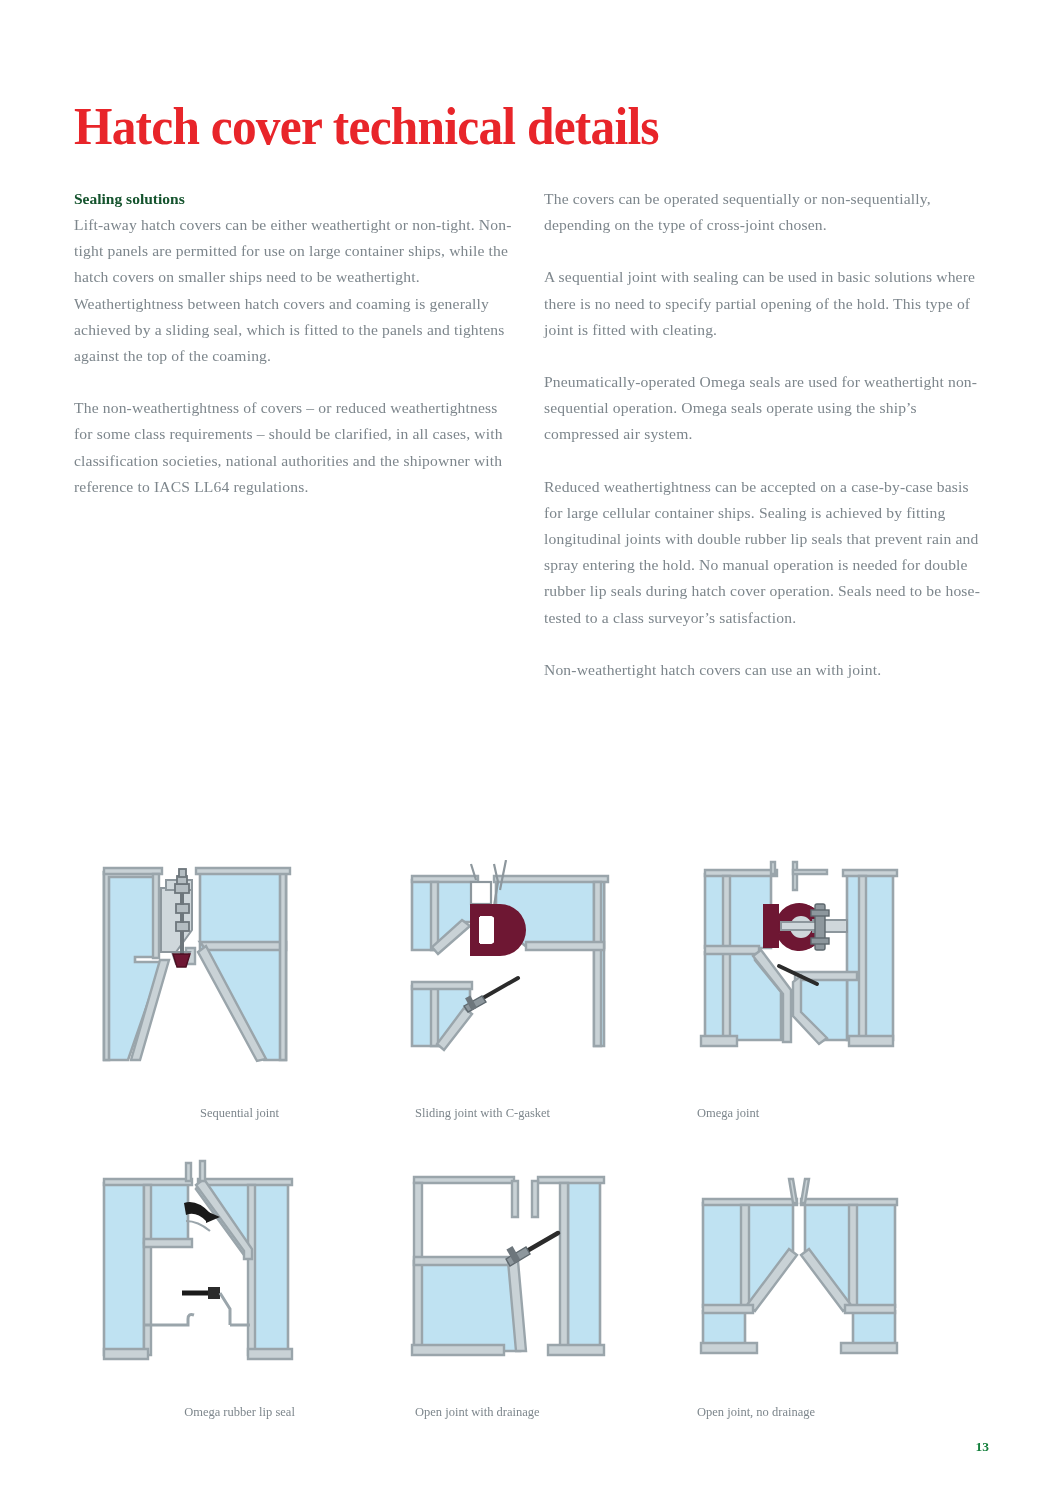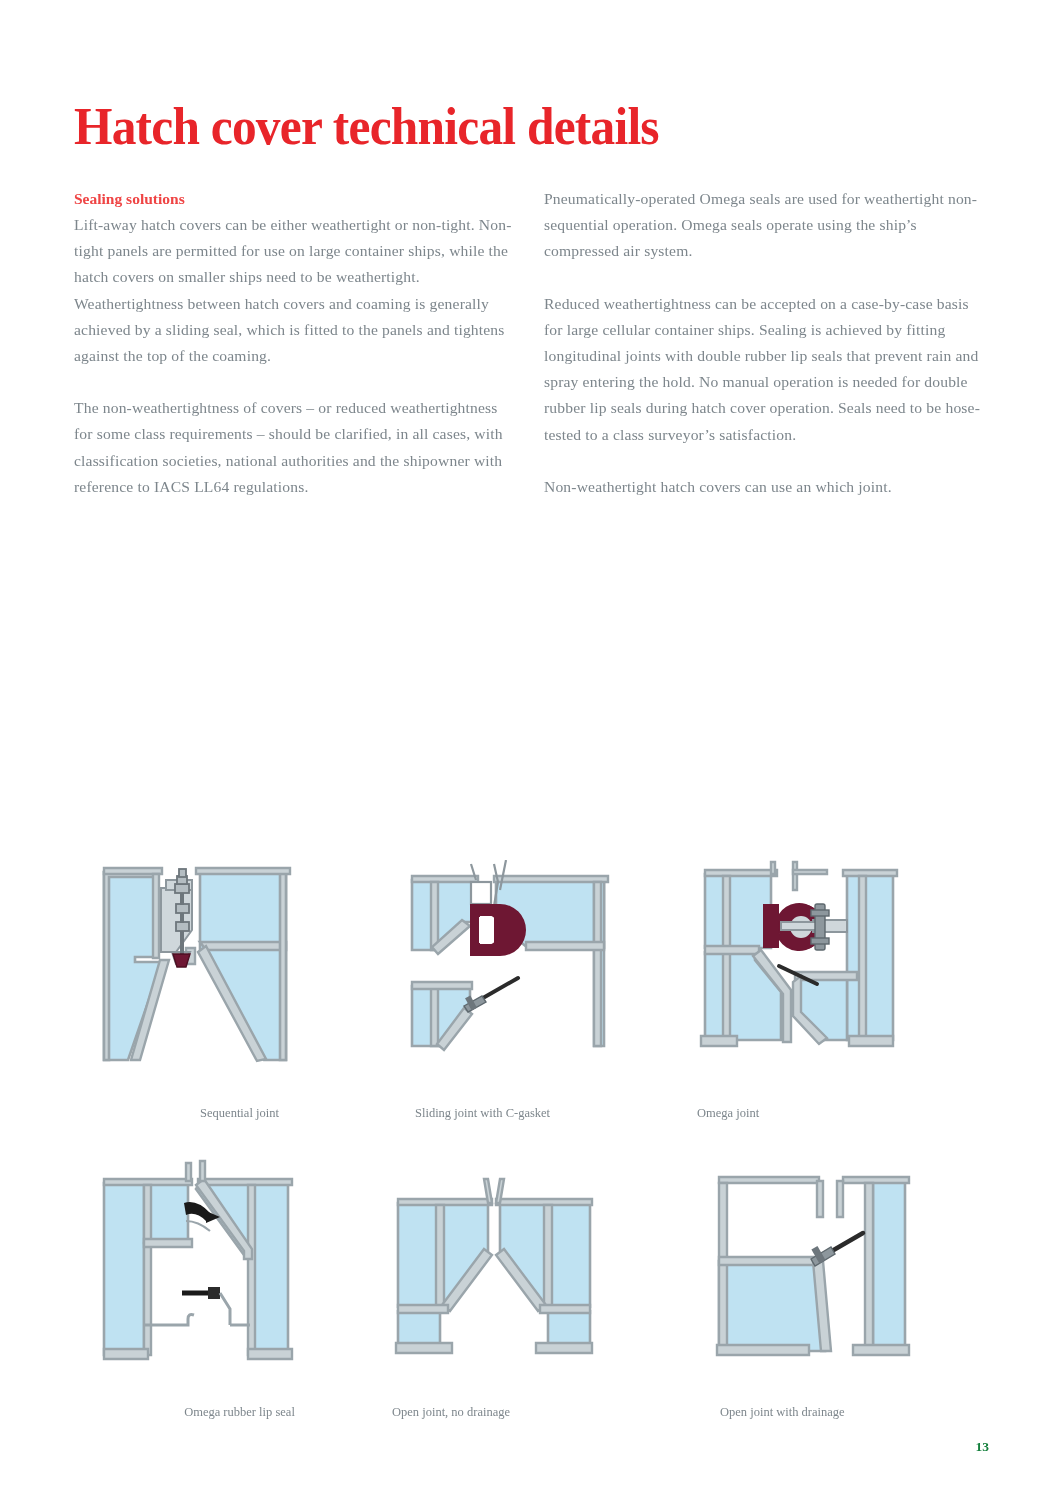--- a/index.html
+++ b/index.html
@@ -48,21 +48,21 @@
   }
   .col {
     width: 445px;
   }
   .col.right { margin-left: 25px; }
 
   .section-heading {
     font-size: 15.5px;
     line-height: 26px;
     font-weight: 700;
-    color: #ef4444;
+    color: #14532d;
     margin: 0 0 0 0;
   }
   p.body-text {
     font-size: 15.6px;
     line-height: 26.2px;
     color: #7d868c;
     margin: 0 0 26px 0;
     font-weight: 400;
     letter-spacing: 0.01em;
   }
@@ -124,23 +124,25 @@
 
   <div class="columns">
 
     <div class="col left">
       <div class="section-heading">Sealing solutions</div>
       <p class="body-text">Lift-away hatch covers can be either weathertight or non-tight. Non-tight panels are permitted for use on large container ships, while the hatch covers on smaller ships need to be weathertight. Weathertightness between hatch covers and coaming is generally achieved by a sliding seal, which is fitted to the panels and tightens against the top of the coaming.</p>
       <p class="body-text tight">The non-weathertightness of covers – or reduced weathertightness for some class requirements – should be clarified, in all cases, with classification societies, national authorities and the shipowner with reference to IACS LL64 regulations.</p>
     </div>
 
     <div class="col right">
+      <p class="body-text">The covers can be operated sequentially or non-sequentially, depending on the type of cross-joint chosen.</p>
+      <p class="body-text">A sequential joint with sealing can be used in basic solutions where there is no need to specify partial opening of the hold. This type of joint is fitted with cleating.</p>
       <p class="body-text">Pneumatically-operated Omega seals are used for weathertight non-sequential operation. Omega seals operate using the ship’s compressed air system.</p>
       <p class="body-text">Reduced weathertightness can be accepted on a case-by-case basis for large cellular container ships. Sealing is achieved by fitting longitudinal joints with double rubber lip seals that prevent rain and spray entering the hold. No manual operation is needed for double rubber lip seals during hatch cover operation. Seals need to be hose-tested to a class surveyor’s satisfaction.</p>
-      <p class="body-text tight">Non-weathertight hatch covers can use an which joint.</p>
+      <p class="body-text tight">Non-weathertight hatch covers can use an with joint.</p>
     </div>
 
   </div>
 
   <div class="figure-grid">
 
     <div class="fig-row row1">
 
       <div class="fig-cell c1">
         <div class="fig-art">
@@ -356,57 +358,20 @@
               <rect x="108" y="128" width="12" height="12" fill="#2b2b2b"></rect>
               <path d="M120 134 L130 150 L130 166" stroke="#9aa5ab" stroke-width="3" fill="none"></path>
               <path d="M130 166 L150 166" stroke="#9aa5ab" stroke-width="3" fill="none"></path>
               <path d="M44 166 L88 166 L88 160 Q88 154 94 156" stroke="#9aa5ab" stroke-width="3" fill="none"></path>
             </g>
           </svg>
         </div>
         <div class="fig-caption">Omega rubber lip seal</div>
       </div>
 
-      <div class="fig-cell c3">
-        <div class="fig-art">
-          <svg class="diagram" viewBox="0 0 215 232" xmlns="http://www.w3.org/2000/svg">
-            <g stroke="#9aa5ab" stroke-width="2.6" fill="#bfe2f2">
-
-              <path d="M6 44 L96 44 L96 92 L58 148 L6 148 Z"></path>
-
-              <path d="M108 44 L198 44 L198 148 L146 148 L108 92 Z"></path>
-
-              <path d="M6 152 L48 152 L48 190 L6 190 Z"></path>
-
-              <path d="M156 152 L198 152 L198 190 L156 190 Z"></path>
-            </g>
-            <g stroke="#9aa5ab" stroke-width="2.4" fill="#c9d2d6">
-              <path d="M6 40 L100 40 L100 46 L6 46 Z"></path>
-              <path d="M104 40 L200 40 L200 46 L104 46 Z"></path>
-
-              <path d="M44 46 L52 46 L52 148 L44 148 Z"></path>
-              <path d="M152 46 L160 46 L160 148 L152 148 Z"></path>
-
-              <path d="M92 90 L100 96 L58 152 L50 146 Z"></path>
-              <path d="M112 90 L104 96 L146 152 L154 146 Z"></path>
-
-              <path d="M6 146 L56 146 L56 154 L6 154 Z"></path>
-              <path d="M148 146 L198 146 L198 154 L148 154 Z"></path>
-
-              <path d="M4 184 L60 184 L60 194 L4 194 Z"></path>
-              <path d="M144 184 L200 184 L200 194 L144 194 Z"></path>
-
-              <path d="M96 44 L92 20 L96 20 L100 44 Z"></path>
-              <path d="M108 44 L112 20 L108 20 L104 44 Z"></path>
-            </g>
-          </svg>
-        </div>
-        <div class="fig-caption">Open joint, no drainage</div>
-      </div>
-
       <div class="fig-cell c2">
         <div class="fig-art">
           <svg class="diagram" viewBox="0 0 215 232" xmlns="http://www.w3.org/2000/svg">
             <g stroke="#9aa5ab" stroke-width="2.6" fill="#bfe2f2">
 
               <path d="M6 102 L104 102 L112 192 L6 192 Z"></path>
 
               <path d="M160 22 L192 22 L192 192 L160 192 Z"></path>
             </g>
             <g stroke="#9aa5ab" stroke-width="2.4" fill="#c9d2d6">
@@ -431,18 +396,55 @@
             <g>
               <line x1="112" y1="96" x2="150" y2="74" stroke="#2b2b2b" stroke-width="4.5" stroke-linecap="round"></line>
               <path d="M98 100 L118 88 L122 95 L102 107 Z" fill="#8d979d" stroke="#5e686e" stroke-width="1.4"></path>
               <rect x="102" y="88" width="7" height="16" fill="#6d767c" transform="rotate(-30 105 96)"></rect>
             </g>
           </svg>
         </div>
         <div class="fig-caption">Open joint with drainage</div>
       </div>
 
+      <div class="fig-cell c3">
+        <div class="fig-art">
+          <svg class="diagram" viewBox="0 0 215 232" xmlns="http://www.w3.org/2000/svg">
+            <g stroke="#9aa5ab" stroke-width="2.6" fill="#bfe2f2">
+
+              <path d="M6 44 L96 44 L96 92 L58 148 L6 148 Z"></path>
+
+              <path d="M108 44 L198 44 L198 148 L146 148 L108 92 Z"></path>
+
+              <path d="M6 152 L48 152 L48 190 L6 190 Z"></path>
+
+              <path d="M156 152 L198 152 L198 190 L156 190 Z"></path>
+            </g>
+            <g stroke="#9aa5ab" stroke-width="2.4" fill="#c9d2d6">
+              <path d="M6 40 L100 40 L100 46 L6 46 Z"></path>
+              <path d="M104 40 L200 40 L200 46 L104 46 Z"></path>
+
+              <path d="M44 46 L52 46 L52 148 L44 148 Z"></path>
+              <path d="M152 46 L160 46 L160 148 L152 148 Z"></path>
+
+              <path d="M92 90 L100 96 L58 152 L50 146 Z"></path>
+              <path d="M112 90 L104 96 L146 152 L154 146 Z"></path>
+
+              <path d="M6 146 L56 146 L56 154 L6 154 Z"></path>
+              <path d="M148 146 L198 146 L198 154 L148 154 Z"></path>
+
+              <path d="M4 184 L60 184 L60 194 L4 194 Z"></path>
+              <path d="M144 184 L200 184 L200 194 L144 194 Z"></path>
+
+              <path d="M96 44 L92 20 L96 20 L100 44 Z"></path>
+              <path d="M108 44 L112 20 L108 20 L104 44 Z"></path>
+            </g>
+          </svg>
+        </div>
+        <div class="fig-caption">Open joint, no drainage</div>
+      </div>
+
     </div>
   </div>
 
   <div class="page-number">13</div>
 
 </div>
 
 </body></html>

